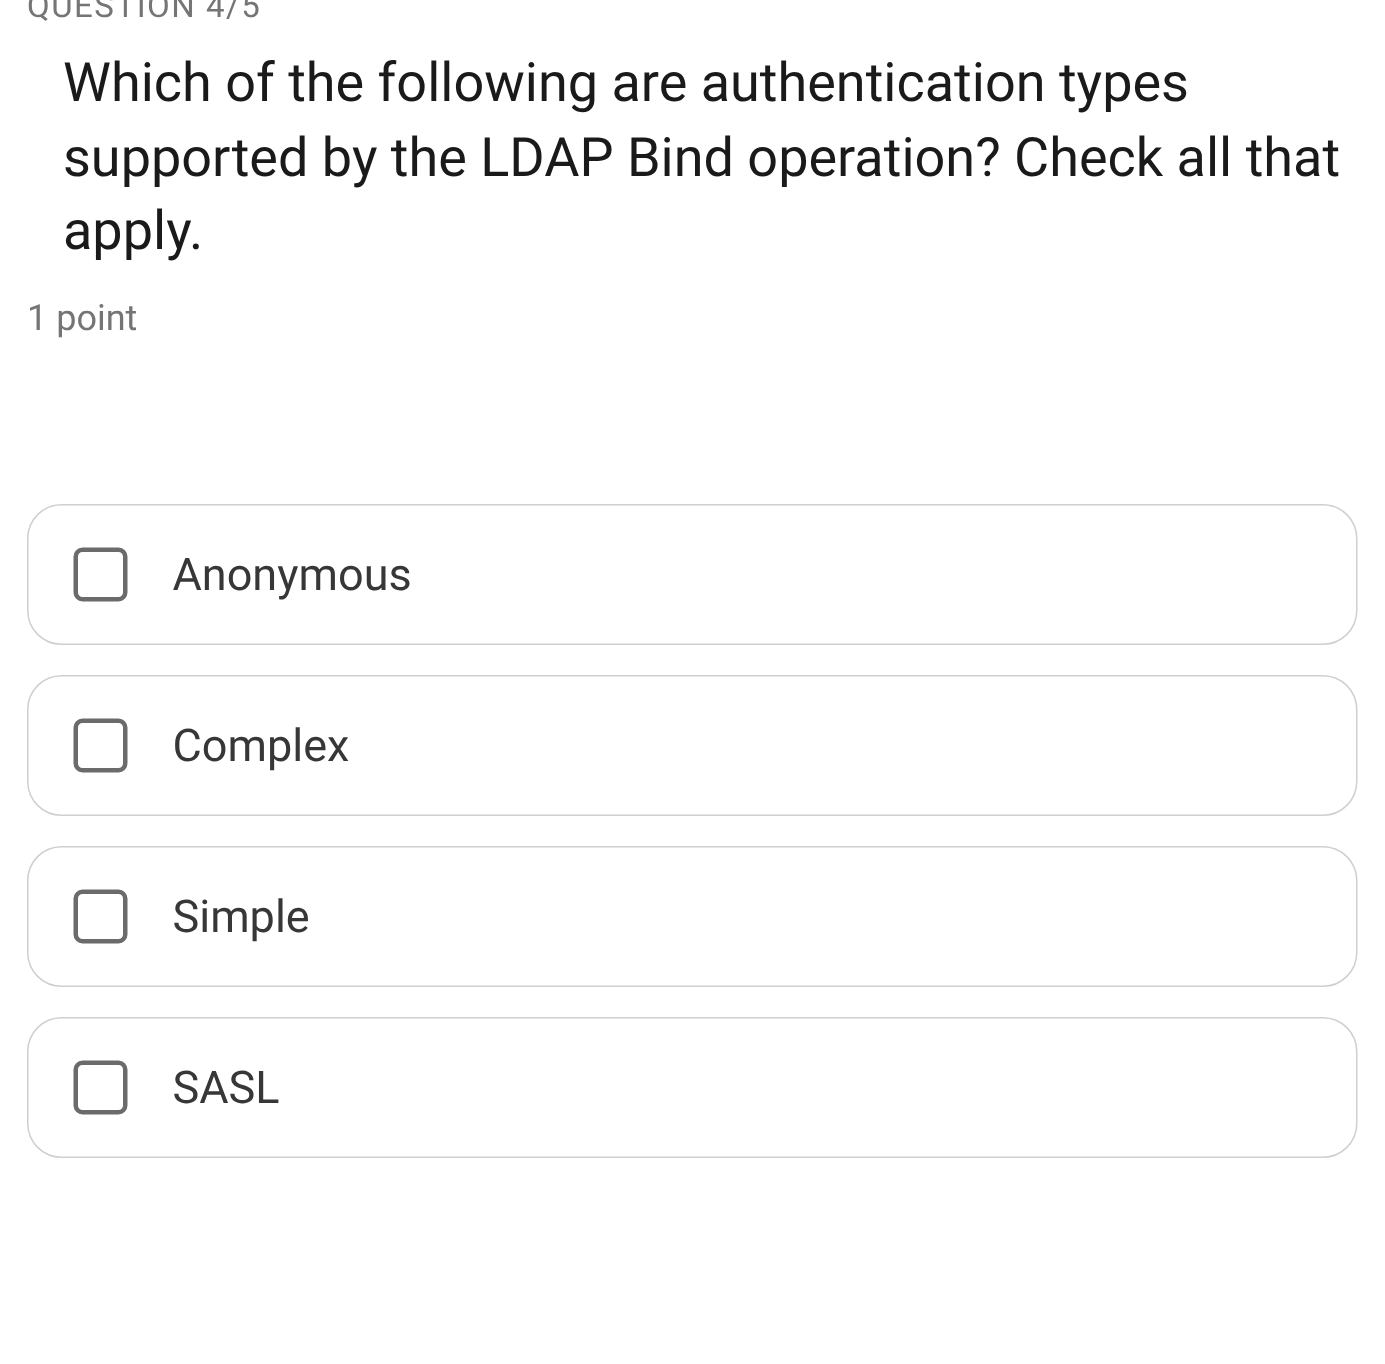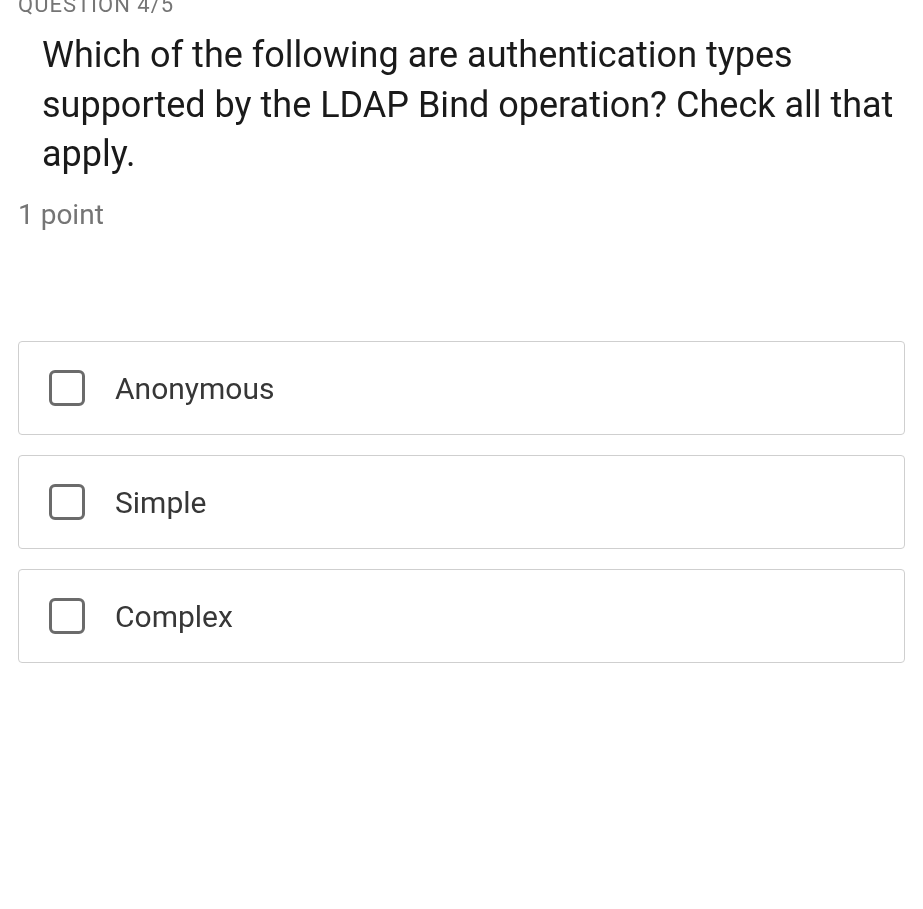--- a/index.html
+++ b/index.html
@@ -24,35 +24,35 @@
     }
     .question-text {
       font-size: 36px;
       line-height: 1.38;
       color: #1a1a1a;
       font-weight: 400;
       margin-bottom: 18px;
       margin-left: 24px;
     }
     .points {
-      font-size: 28px;
+      font-size: 24px;
       color: #757575;
       font-weight: 400;
       margin-bottom: 110px;
     }
     .options {
       display: flex;
       flex-direction: column;
       gap: 20px;
     }
     .option {
       display: flex;
       align-items: center;
       border: 1px solid #cfcfcf;
-      border-radius: 4px;
+      border-radius: 23px;
       padding: 28px 30px;
       cursor: pointer;
       background: #ffffff;
     }
     .checkbox {
       width: 36px;
       height: 36px;
       border: 3px solid #6b6b6b;
       border-radius: 6px;
       margin-right: 30px;
@@ -76,22 +76,26 @@
 
 <div class="options">
 
   <div class="option">
     <div class="checkbox"></div>
     <div class="option-label">Anonymous</div>
   </div>
 
   <div class="option">
     <div class="checkbox"></div>
+    <div class="option-label">Complex</div>
+  </div>
+
+  <div class="option">
+    <div class="checkbox"></div>
     <div class="option-label">Simple</div>
   </div>
 
   <div class="option">
     <div class="checkbox"></div>
-    <div class="option-label">Complex</div>
+    <div class="option-label">SASL</div>
   </div>
-
 
 </div>
 
 </body></html>

